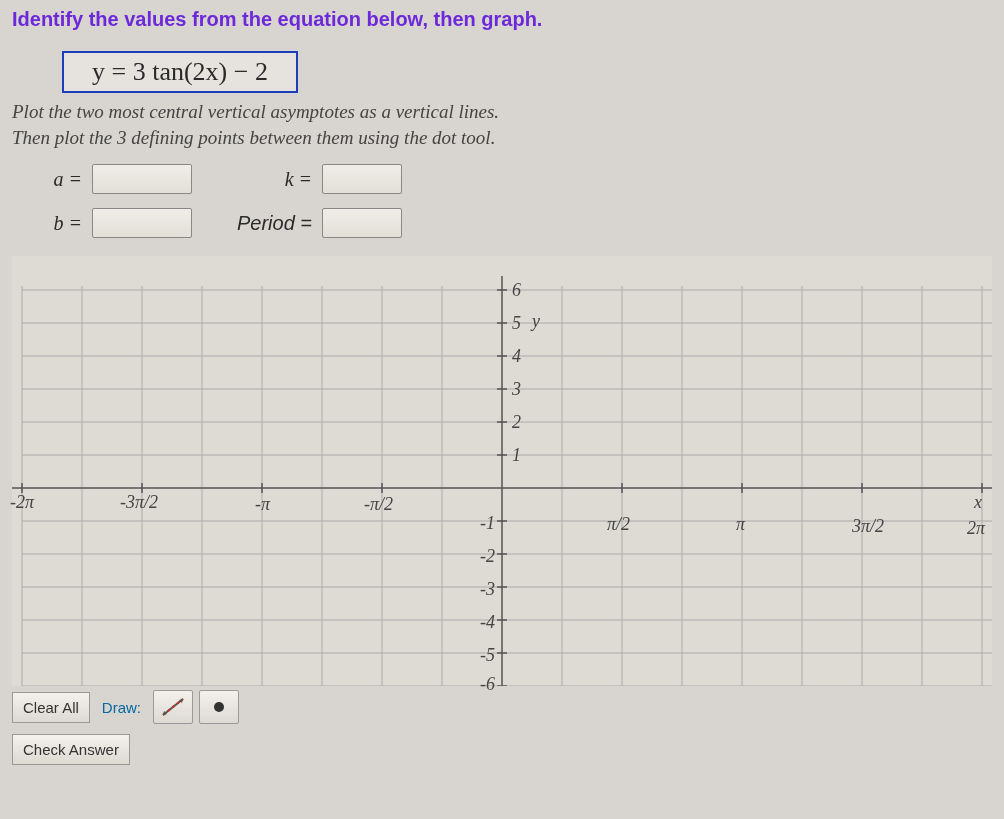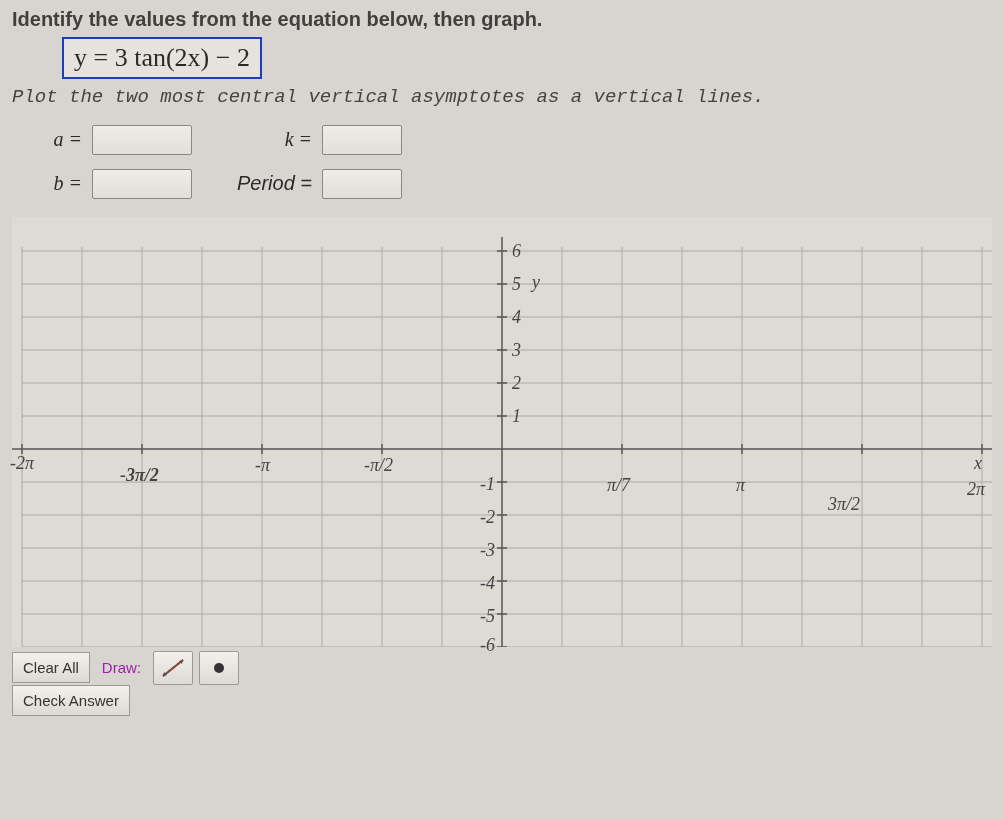--- a/index.html
+++ b/index.html
@@ -8,35 +8,35 @@
     padding: 8px 12px;
     font-family: Georgia, 'Times New Roman', serif;
     background: #d8d5d0;
     color: #2a2a2a;
     width: 1004px;
   }
   .instruction {
     font-family: 'Segoe UI', Arial, sans-serif;
     font-size: 20px;
     font-weight: 600;
-    color: #404040;
-    margin-bottom: 6px;
+    color: #6d28d9;
+    margin-bottom: 20px;
   }
   .equation-box {
     display: inline-block;
     border: 2px solid #1a3fb8;
-    padding: 4px 10px;
+    padding: 4px 28px;
     margin-left: 50px;
     font-size: 26px;
     font-family: 'Cambria Math', 'Times New Roman', serif;
     background: #e6e3de;
   }
   .sub-instruction {
     font-style: italic;
-    font-family: Liberation Mono, monospace;
+    font-family: Liberation Serif, serif;
     font-size: 19px;
     color: #444;
     margin-top: 6px;
     line-height: 1.35;
   }
   .value-row {
     display: flex;
     align-items: center;
     gap: 10px;
     margin-top: 14px;
@@ -83,45 +83,46 @@
     background: linear-gradient(#f4f1ec,#ddd9d3);
     border: 1px solid #999;
     border-radius: 0;
     color: #333;
     cursor: pointer;
   }
   .draw-label {
     font-family: Arial, sans-serif;
     font-size: 15px;
     padding: 6px 6px;
-    color: #a21caf;
+    color: #0369a1;
   }
   .tool-btn {
     width: 40px; height: 34px;
     background: linear-gradient(#f4f1ec,#ddd9d3);
     border: 1px solid #999;
     border-radius: 2px;
     display: flex; align-items: center; justify-content: center;
     cursor: pointer;
   }
-  .check-row { }
+  .check-row { margin-top: 10px; }
 </style>
 </head>
 <body>
 
 
 
 <div class="instruction">Identify the values from the equation below, then graph.</div>
 
 <div class="equation-box">
   <span>y = 3 tan(2x) − 2</span>
 </div>
 
 <div class="sub-instruction">
   <div>Plot the two most central vertical asymptotes as a vertical lines.</div>
+  <div>Then plot the 3 defining points between them using the dot tool.</div>
 </div>
 
 <div class="value-row">
   <span class="label">a =</span>
   <input class="value-input" style="">
   <span style="width:60px"></span>
   <span class="label">k =</span>
   <input class="value-input small" style="">
 </div>
 
@@ -198,26 +199,26 @@
   <span class="tick-label" style="left:500px; top:156px;">2</span>
   <span class="tick-label" style="left:500px; top:189px;">1</span>
   <span class="tick-label" style="left:468px; top:257px;">-1</span>
   <span class="tick-label" style="left:468px; top:290px;">-2</span>
   <span class="tick-label" style="left:468px; top:323px;">-3</span>
   <span class="tick-label" style="left:468px; top:356px;">-4</span>
   <span class="tick-label" style="left:468px; top:389px;">-5</span>
   <span class="tick-label" style="left:468px; top:418px;">-6</span>
 
   <span class="tick-label" style="left:-2px; top:236px;font-family:Liberation Serif, serif;">-2π</span>
-  <span class="tick-label" style="left:108px; top:248px;font-weight:bold;">-3π/2</span>
+  <span class="tick-label" style="left:108px; top:236px;">-3π/2</span>
   <span class="tick-label" style="left:243px; top:238px;">-π</span>
   <span class="tick-label" style="left:352px; top:238px;text-align:right;">-π/2</span>
-  <span class="tick-label" style="left:595px; top:258px;">π/7</span>
+  <span class="tick-label" style="left:595px; top:258px;">π/2</span>
   <span class="tick-label" style="left:724px; top:258px;">π</span>
-  <span class="tick-label" style="left:816px; top:260px;margin-top:17px;">3π/2</span>
+  <span class="tick-label" style="left:840px; top:260px;">3π/2</span>
   <span class="tick-label" style="left:955px; top:262px;font-style:italic;">2π</span>
   <span class="tick-label" style="left:962px; top:236px;">x</span>
 </div>
 
 <div class="toolbar">
   <button class="btn">Clear All</button>
   <span class="draw-label">Draw:</span>
   <div class="tool-btn">
     <svg width="28" height="24">
       <line x1="4" y1="20" x2="24" y2="4" stroke="#555" stroke-width="2"></line>

